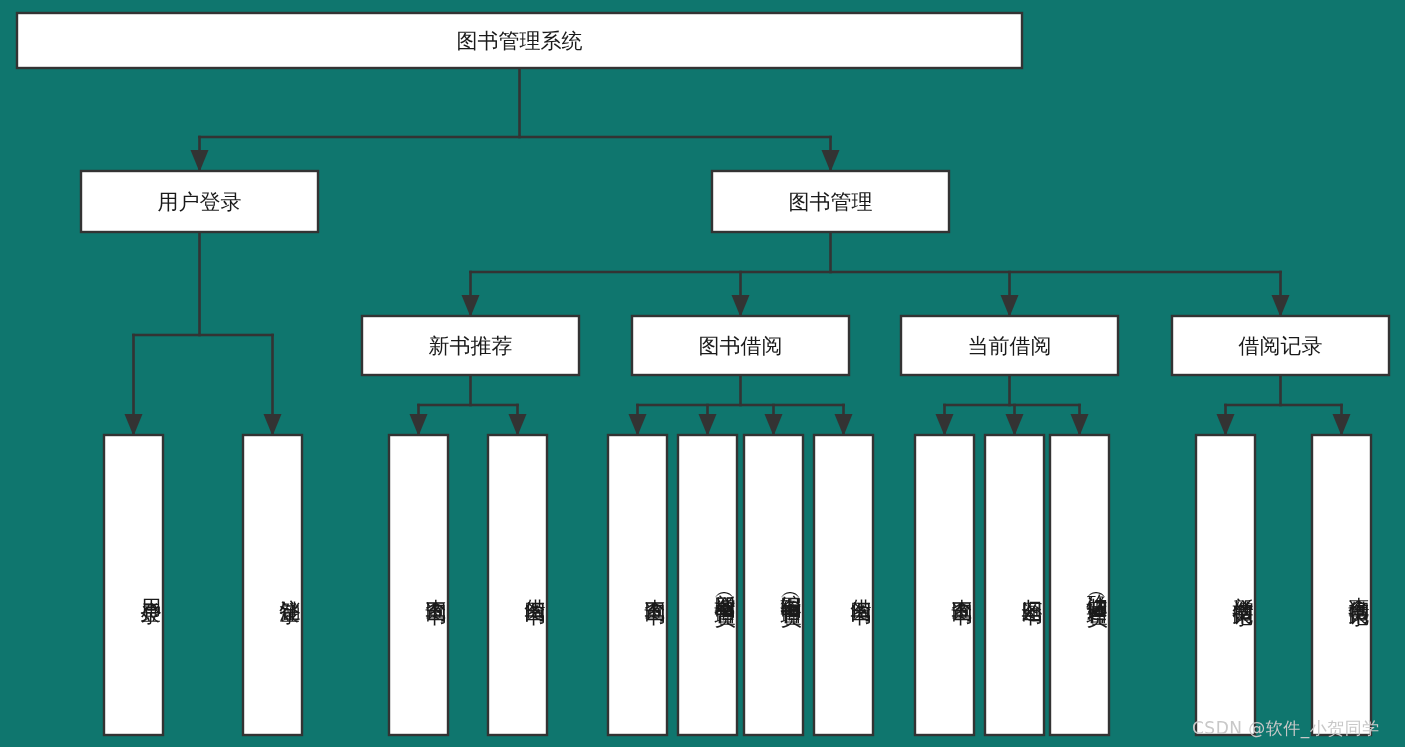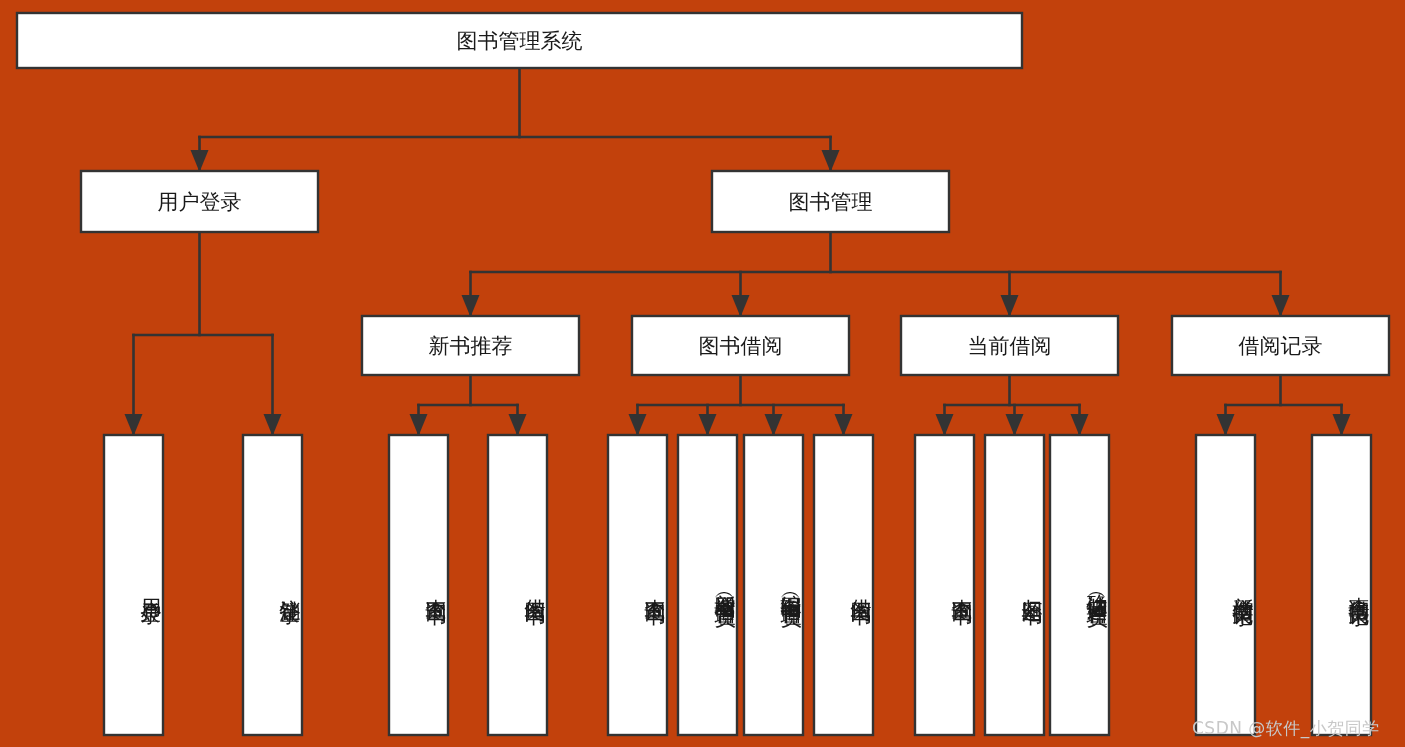--- a/index.html
+++ b/index.html
@@ -11,21 +11,21 @@
   body {
     width: 1405px;
     height: 747px;
     font-family: "DejaVu Sans", "Liberation Sans", sans-serif;
     overflow: hidden;
   }
   #diagram-root {
     position: relative;
     width: 1405px;
     height: 747px;
-    background: #c2410c;
+    background: #0f766e;
   }
   svg#tree-svg {
     position: absolute;
     left: 0;
     top: 0;
     width: 1405px;
     height: 747px;
     display: block;
   }
   .node-box {

